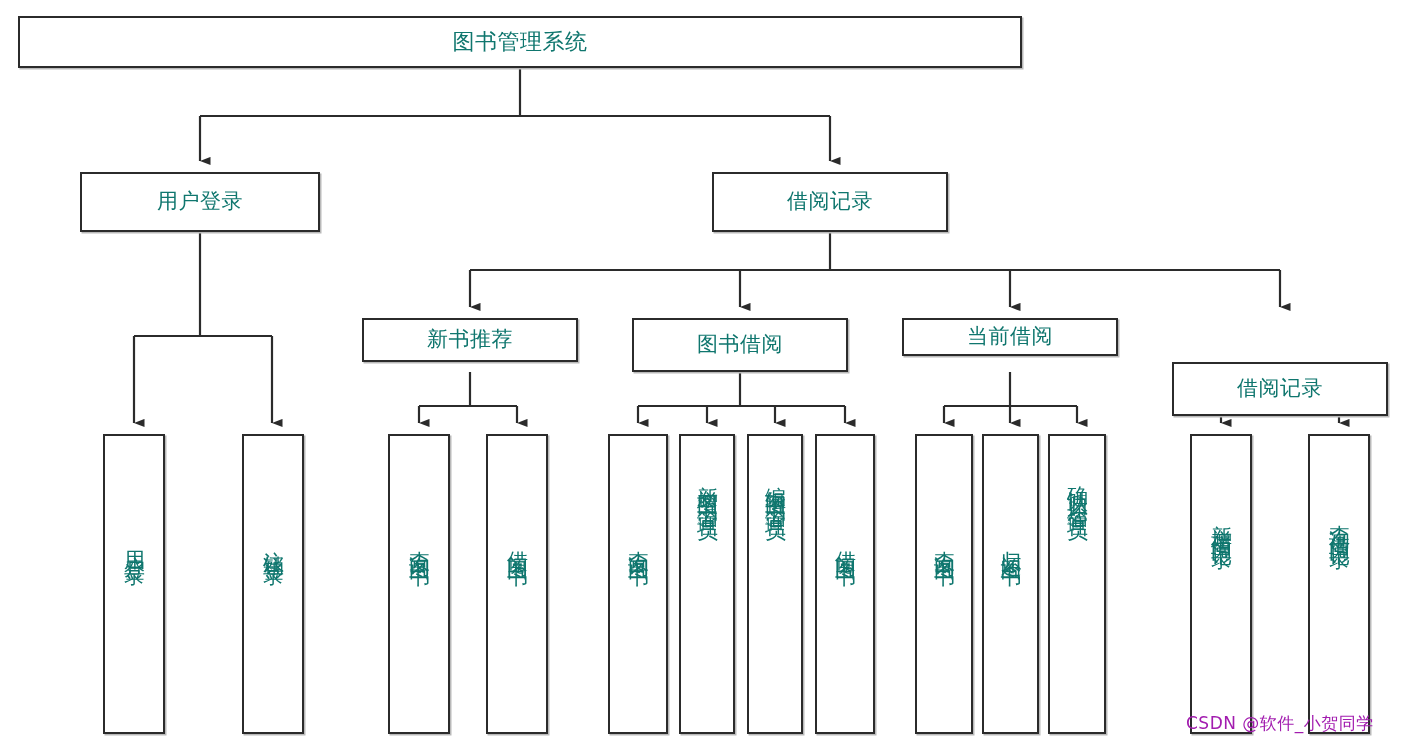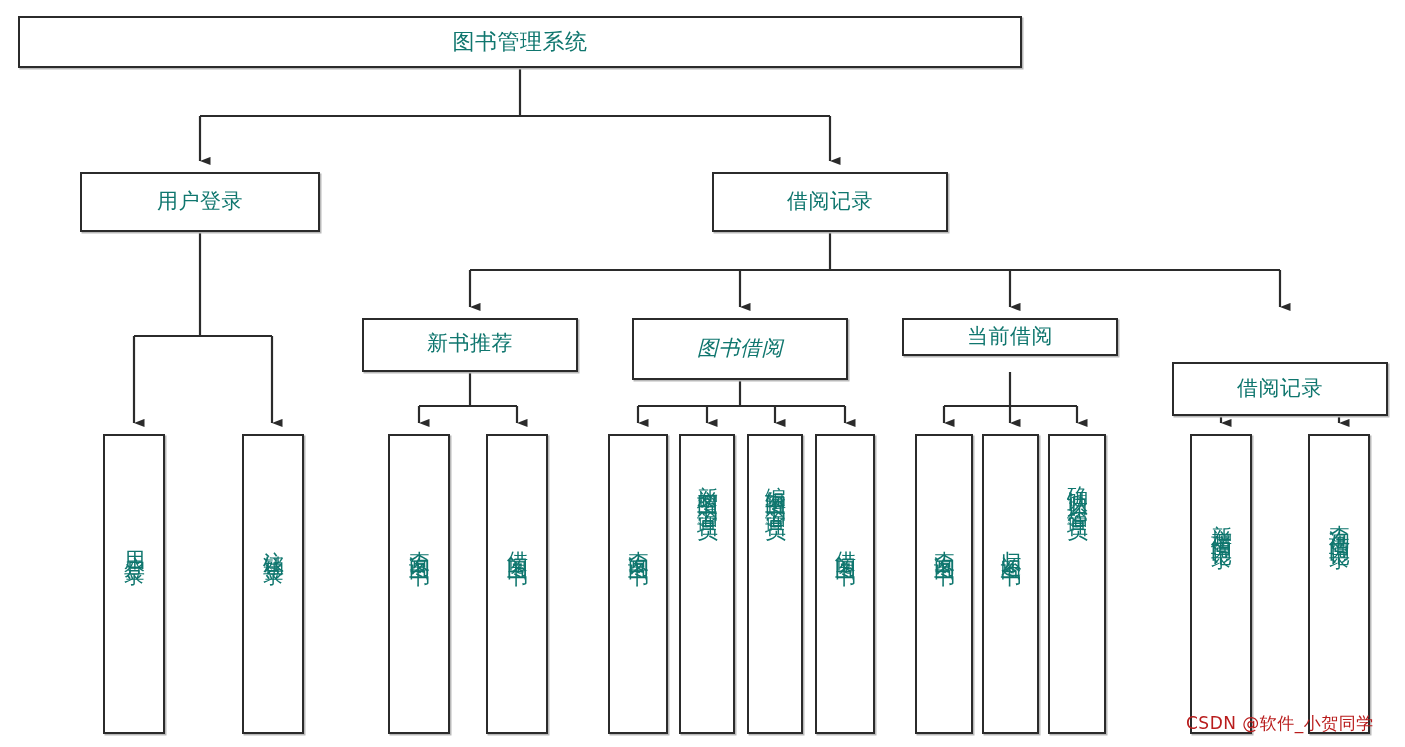--- a/index.html
+++ b/index.html
@@ -58,21 +58,21 @@
     font-size: 21px;
     line-height: 1;
     white-space: nowrap;
   }
   .node-box.root .node-label { font-size: 22px; }
   .watermark {
     position: absolute;
     left: 1186px;
     top: 712px;
     font-size: 17px;
-    color: #b91c1c;
+    color: #a21caf;
     letter-spacing: 0.5px;
     white-space: nowrap;
     pointer-events: none;
   }
 </style>
 </head>
 <body>
 
 <div id="diagram-root">
 
@@ -126,24 +126,24 @@
   <div id="level2-container">
       <div class="node-box" style="left: 80px; top: 172px; width: 240px; height: 60px;">
         <span class="node-label">用户登录</span>
       </div>
       <div class="node-box" style="left: 712px; top: 172px; width: 236px; height: 60px;">
         <span class="node-label">借阅记录</span>
       </div>
     </div>
 
   <div id="level3-container">
-      <div class="node-box" style="left: 362px; top: 318px; width: 216px; height: 54px; font-family: Liberation Mono, monospace;">
+      <div class="node-box" style="left: 362px; top: 318px; width: 216px; height: 44px;">
         <span class="node-label">新书推荐</span>
       </div>
-      <div class="node-box" style="left: 632px; top: 318px; width: 216px; height: 62px; font-style: italic;">
+      <div class="node-box" style="left: 632px; top: 318px; width: 216px; height: 54px;">
         <span class="node-label">图书借阅</span>
       </div>
       <div class="node-box" style="left: 902px; top: 318px; width: 216px; height: 38px;">
         <span class="node-label">当前借阅</span>
       </div>
       <div class="node-box" style="left: 1172px; top: 318px; width: 216px; height: 54px; margin-top: 44px;">
         <span class="node-label">借阅记录</span>
       </div>
     </div>
 

